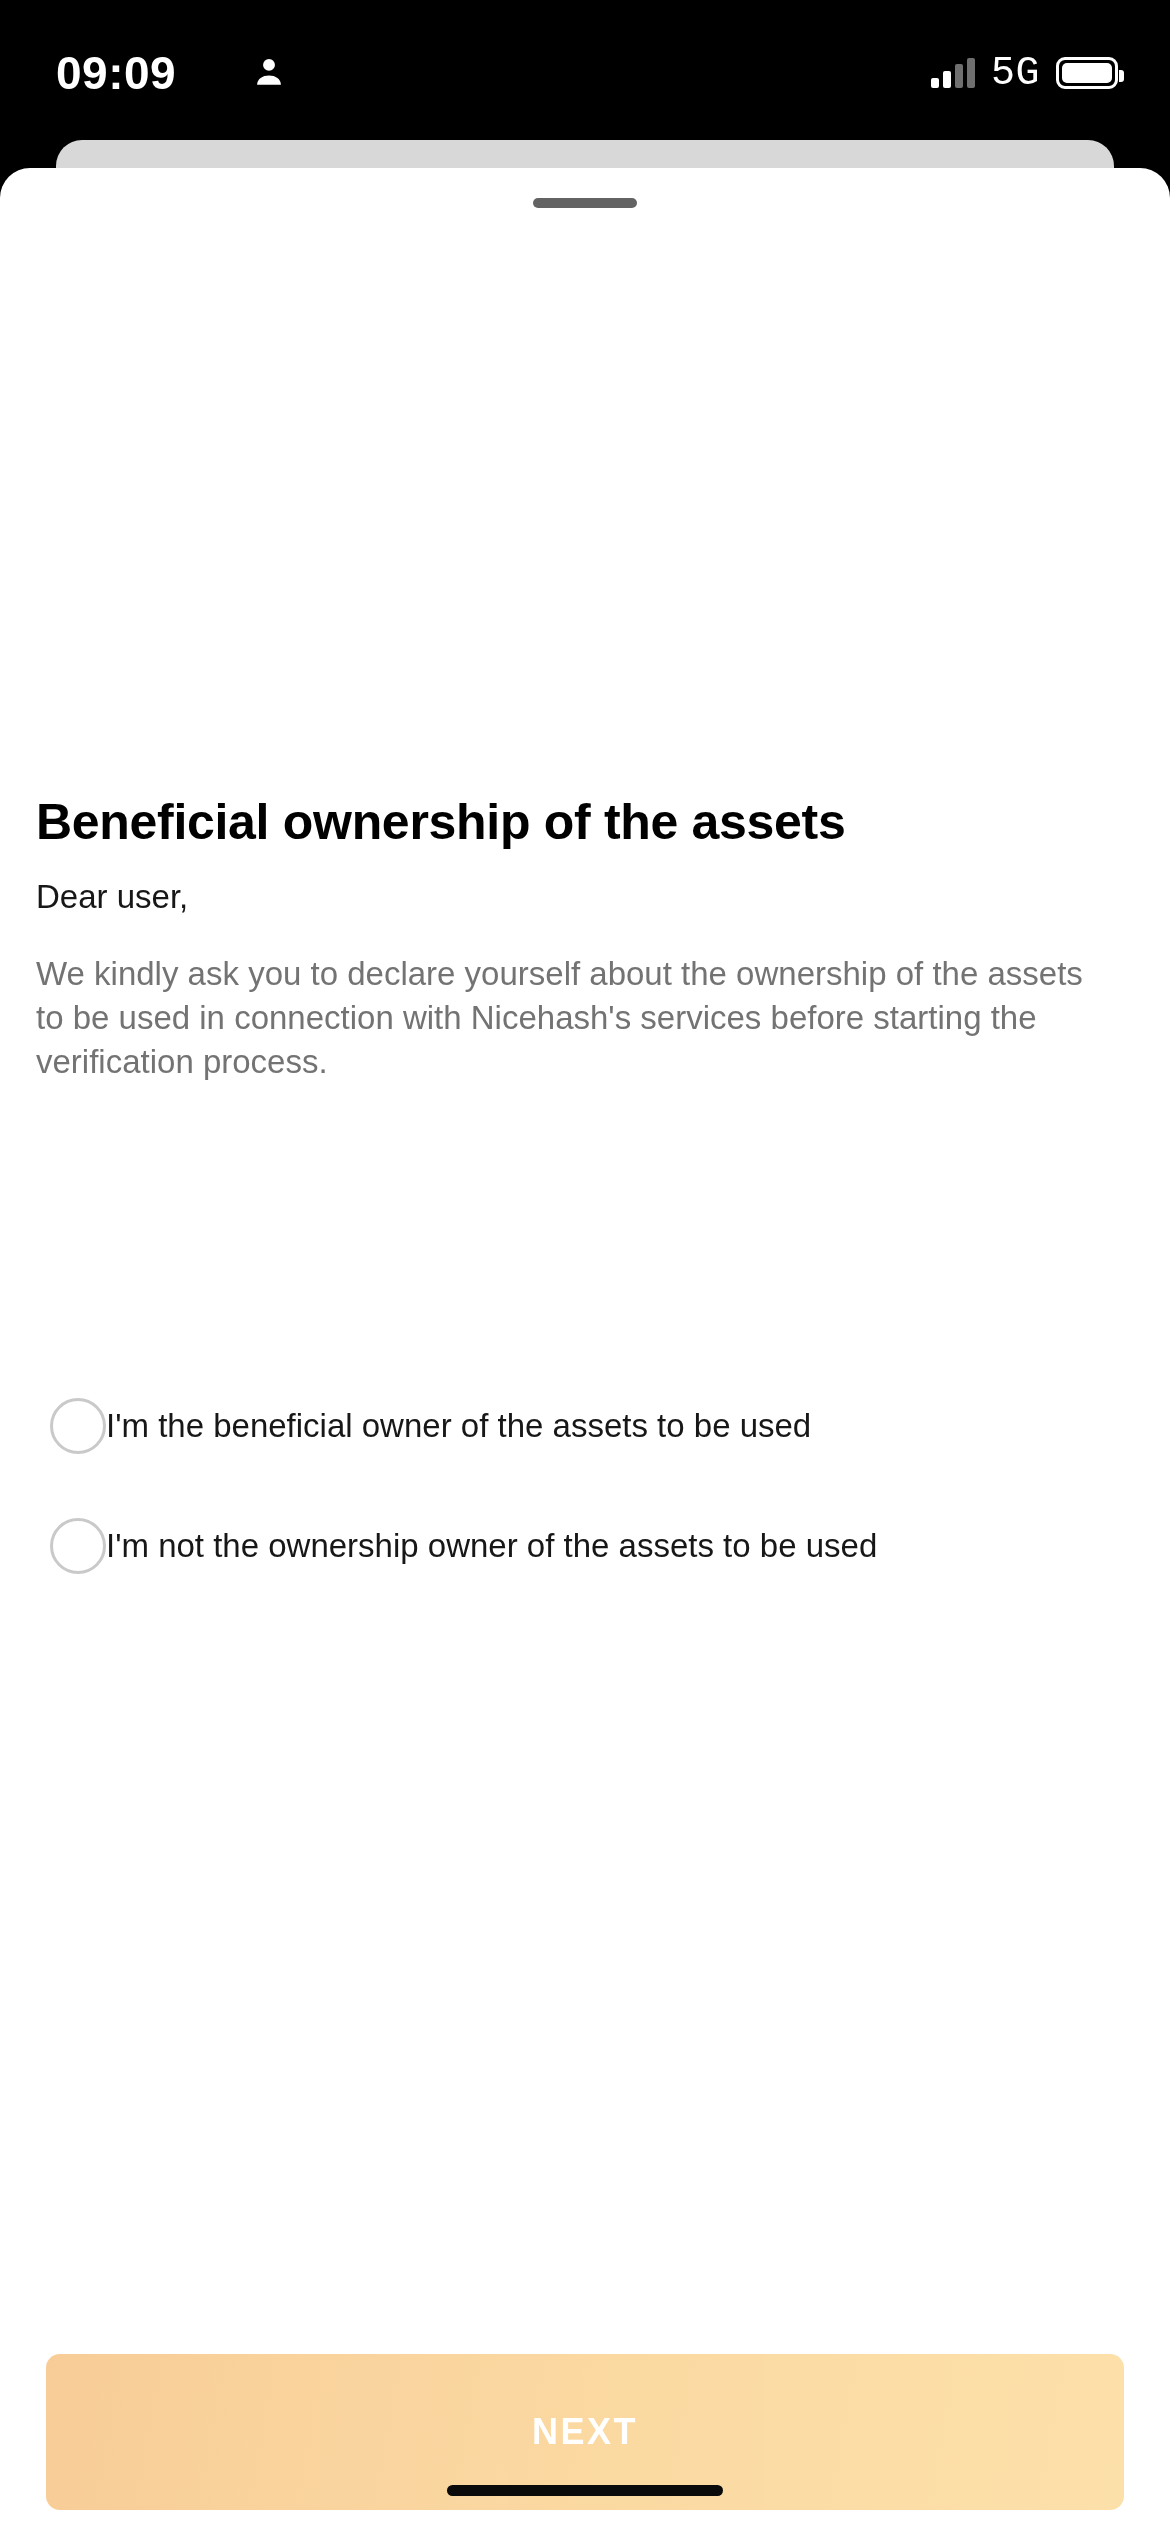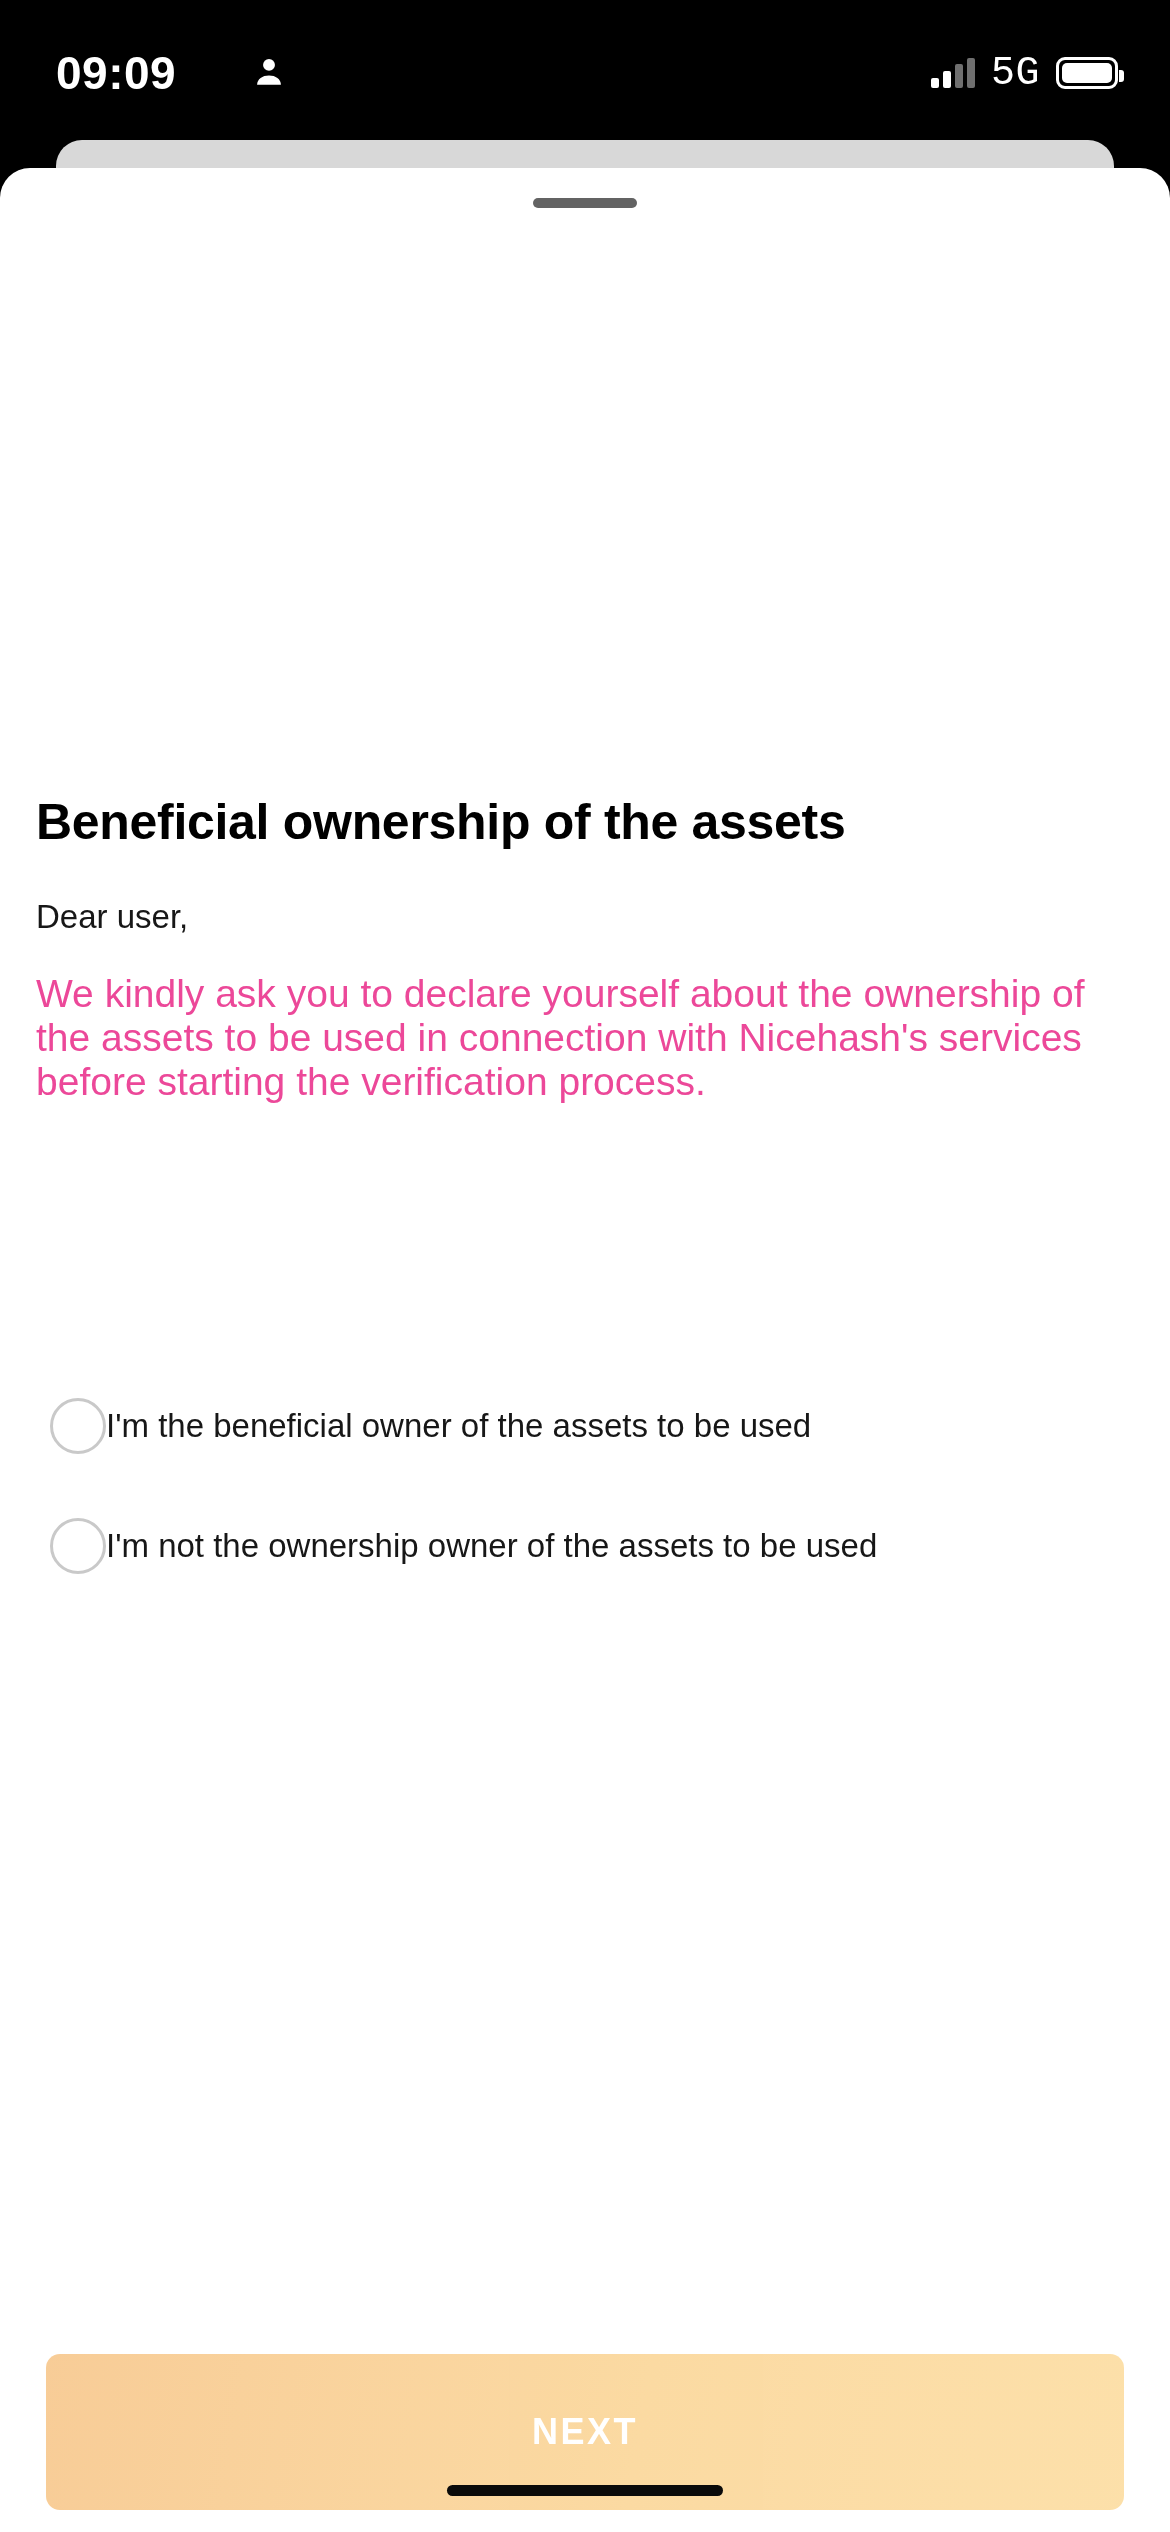--- a/index.html
+++ b/index.html
@@ -137,29 +137,29 @@
     width: 1080px;
   }
   #page-title {
     font-size: 50px;
     font-weight: 700;
     color: #000000;
     letter-spacing: -0.3px;
     line-height: 60px;
   }
   #salutation {
-    margin-top: 44px;
+    margin-top: 24px;
     font-size: 33px;
     color: #171717;
     line-height: 42px;
   }
   #intro-paragraph {
     margin-top: 34px;
-    font-size: 39px;
-    color: #ec4899;
+    font-size: 33px;
+    color: #737373;
     line-height: 44px;
     width: 1060px;
   }
 
   
   #options {
     position: absolute;
     top: 1198px;
     left: 50px;
     width: 1080px;

